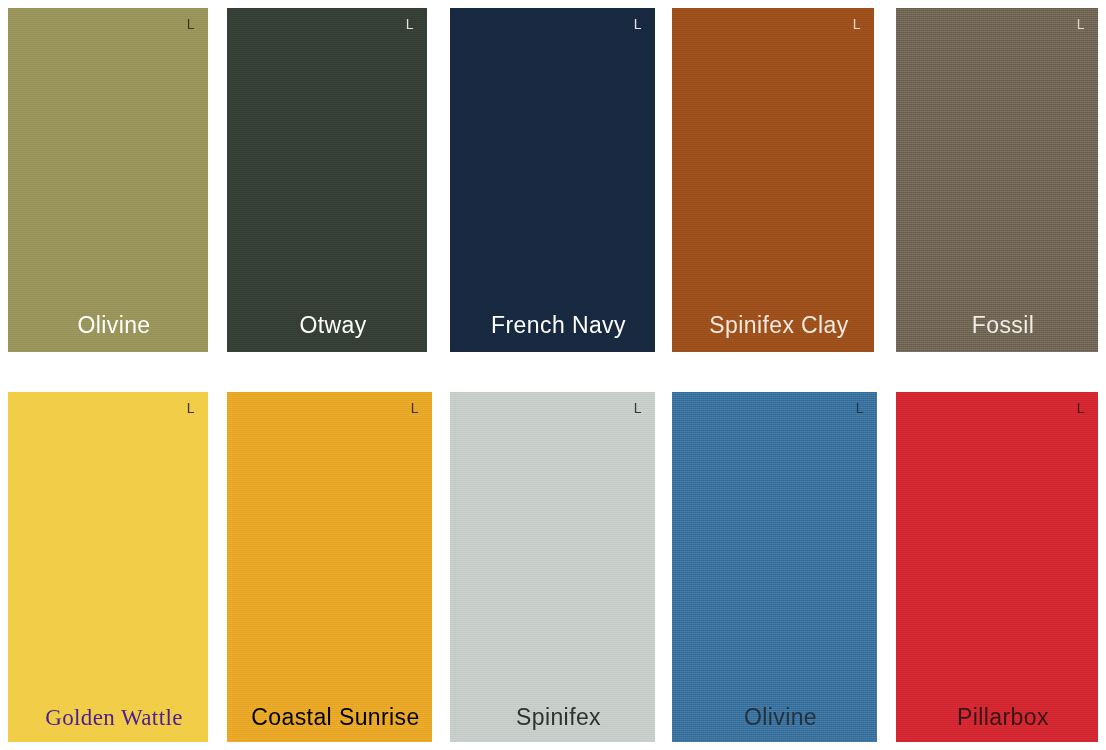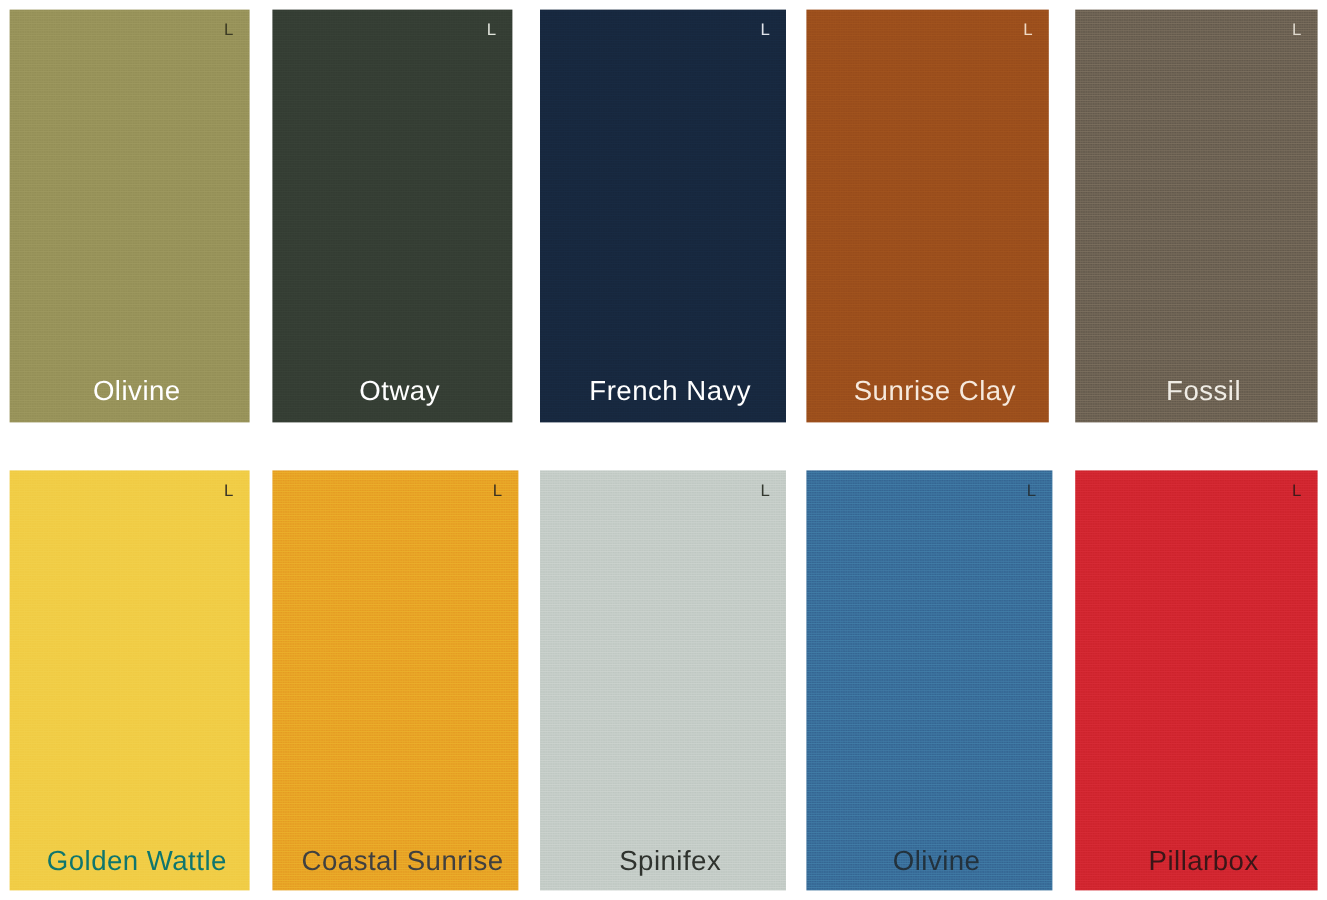--- a/index.html
+++ b/index.html
@@ -69,33 +69,33 @@
     <div class="swatch row-top" style="left: 227px; top: 8px; width: 200px; height: 344px; background: rgb(53, 62, 52);">
       <span class="finish-mark" style="color: rgb(223, 226, 218);">L</span>
       <span class="swatch-name" style="color: rgb(255, 255, 255);">Otway</span>
     </div>
     <div class="swatch row-top" style="left: 450px; top: 8px; width: 205px; height: 344px; background: rgb(23, 40, 63);">
       <span class="finish-mark" style="color: rgb(223, 227, 234);">L</span>
       <span class="swatch-name" style="color: rgb(255, 255, 255);">French Navy</span>
     </div>
     <div class="swatch row-top" style="left: 672px; top: 8px; width: 202px; height: 344px; background: rgb(156, 79, 28);">
       <span class="finish-mark" style="color: rgb(240, 217, 196);">L</span>
-      <span class="swatch-name" style="color: rgb(246, 233, 221);">Sunrise Clay</span>
+      <span class="swatch-name" style="color: rgb(246, 233, 221);">Spinifex Clay</span>
     </div>
     <div class="swatch textured row-top" style="left: 896px; top: 8px; width: 202px; height: 344px; background: rgb(110, 99, 84);">
       <span class="finish-mark" style="color: rgb(222, 216, 205);">L</span>
       <span class="swatch-name" style="color: rgb(239, 236, 229);">Fossil</span>
     </div>
     <div class="swatch row-bottom" style="left: 8px; top: 392px; width: 200px; height: 350px; background: rgb(241, 205, 70);">
       <span class="finish-mark" style="color: rgb(58, 52, 38);">L</span>
-      <span class="swatch-name" style="color: #0f766e;">Golden Wattle</span>
+      <span class="swatch-name" style="color: #4c1d95; font-family: Liberation Serif, serif;">Golden Wattle</span>
     </div>
     <div class="swatch textured row-bottom" style="left: 227px; top: 392px; width: 205px; height: 350px; background: rgb(232, 165, 38);">
       <span class="finish-mark" style="color: rgb(60, 49, 33);">L</span>
-      <span class="swatch-name" style="color: #404040;">Coastal Sunrise</span>
+      <span class="swatch-name" style="color: #000000;">Coastal Sunrise</span>
     </div>
     <div class="swatch textured row-bottom" style="left: 450px; top: 392px; width: 205px; height: 350px; background: rgb(197, 205, 200);">
       <span class="finish-mark" style="color: rgb(51, 56, 47);">L</span>
       <span class="swatch-name" style="color: rgb(47, 51, 46); text-align: center;">Spinifex</span>
     </div>
     <div class="swatch textured row-bottom" style="left: 672px; top: 392px; width: 205px; height: 350px; background: rgb(58, 112, 156);">
       <span class="finish-mark" style="color: rgb(38, 51, 60);">L</span>
       <span class="swatch-name" style="color: rgb(35, 50, 61);">Olivine</span>
     </div>
     <div class="swatch textured row-bottom" style="left: 896px; top: 392px; width: 202px; height: 350px; background: rgb(210, 38, 48);">

